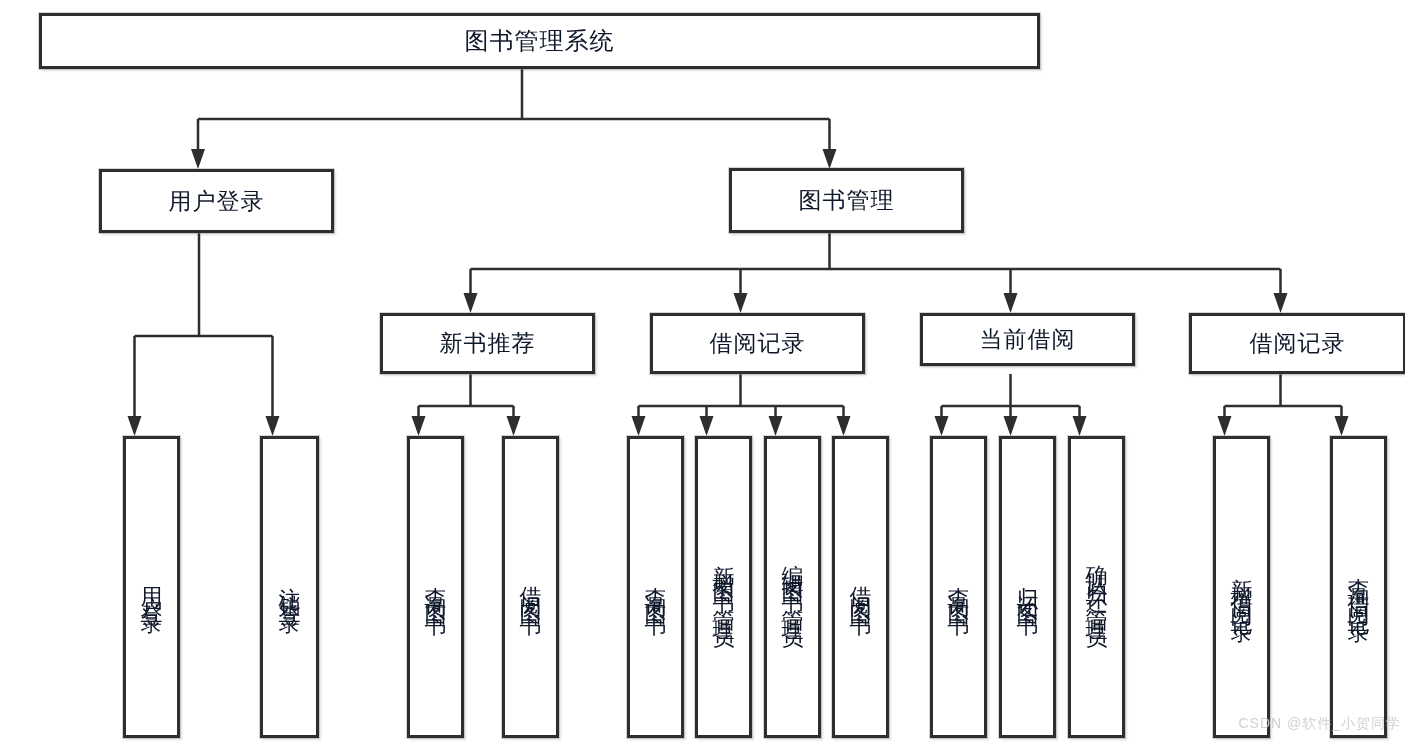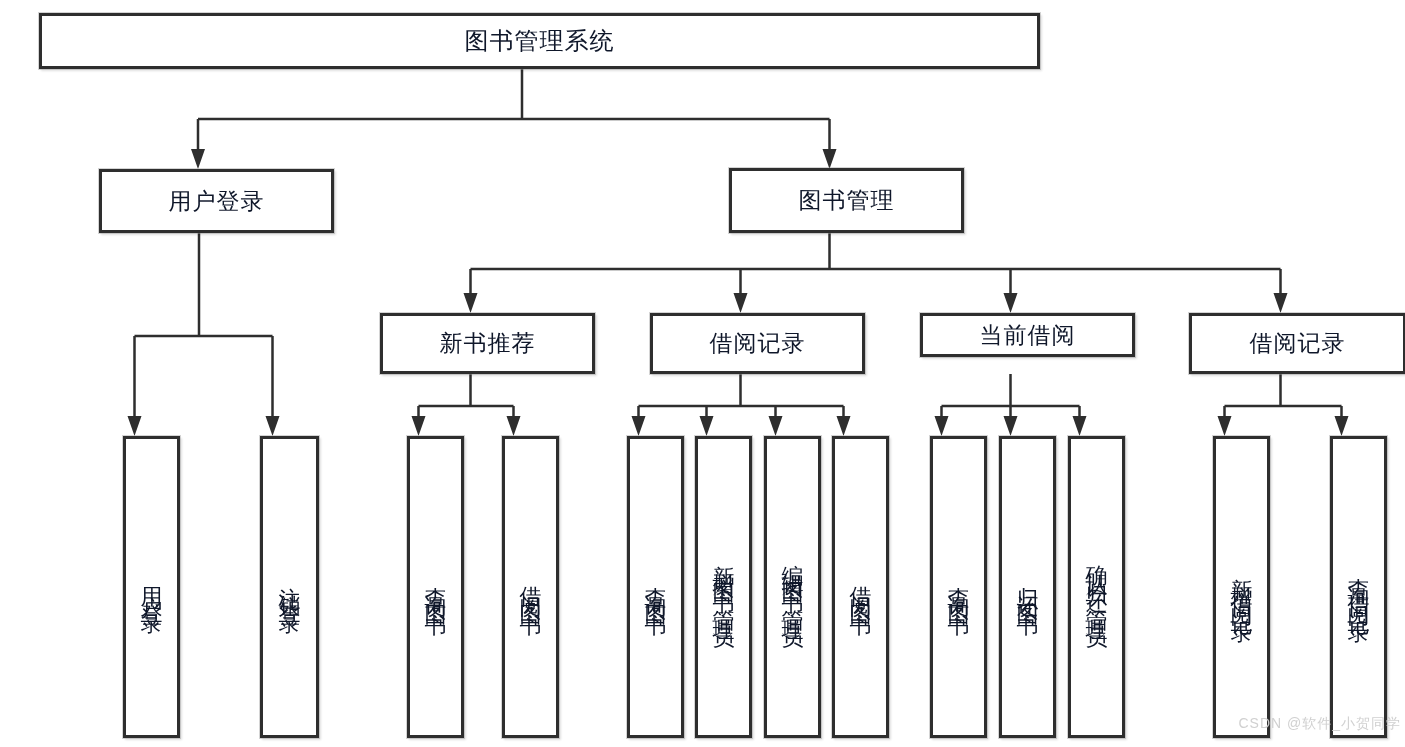--- a/index.html
+++ b/index.html
@@ -54,21 +54,21 @@
     letter-spacing: 1px;
     white-space: nowrap;
     z-index: 5;
   }
   
   #n-root   { left: 22px;  top: 13px;  width: 1001px; height: 56px; }
   #n-ulogin { left: 82px;  top: 169px; width: 235px;  height: 64px; }
   #n-bmgmt  { left: 712px; top: 168px; width: 235px;  height: 65px; }
   #n-nbr    { left: 363px; top: 313px; width: 215px;  height: 61px; }
   #n-bb     { left: 633px; top: 313px; width: 215px;  height: 61px; }
-  #n-cb     { left: 903px; top: 313px; width: 215px;  height: 44px; }
+  #n-cb     { left: 903px; top: 313px; width: 215px;  height: 53px; }
   #n-br     { left: 1172px;top: 313px; width: 217px;  height: 61px; }
   .leaf     { top: 436px; width: 57px; height: 302px; }
   #l-ul1 { left: 106px; }  #l-ul2 { left: 243px; width: 59px; }
   #l-nb1 { left: 390px; }  #l-nb2 { left: 485px; }
   #l-bb1 { left: 610px; }  #l-bb2 { left: 678px; }
   #l-bb3 { left: 747px; }  #l-bb4 { left: 815px; }
   #l-cb1 { left: 913px; }  #l-cb2 { left: 982px; }  #l-cb3 { left: 1051px; }
   #l-br1 { left: 1196px; } #l-br2 { left: 1313px; }
 </style>
 </head>

